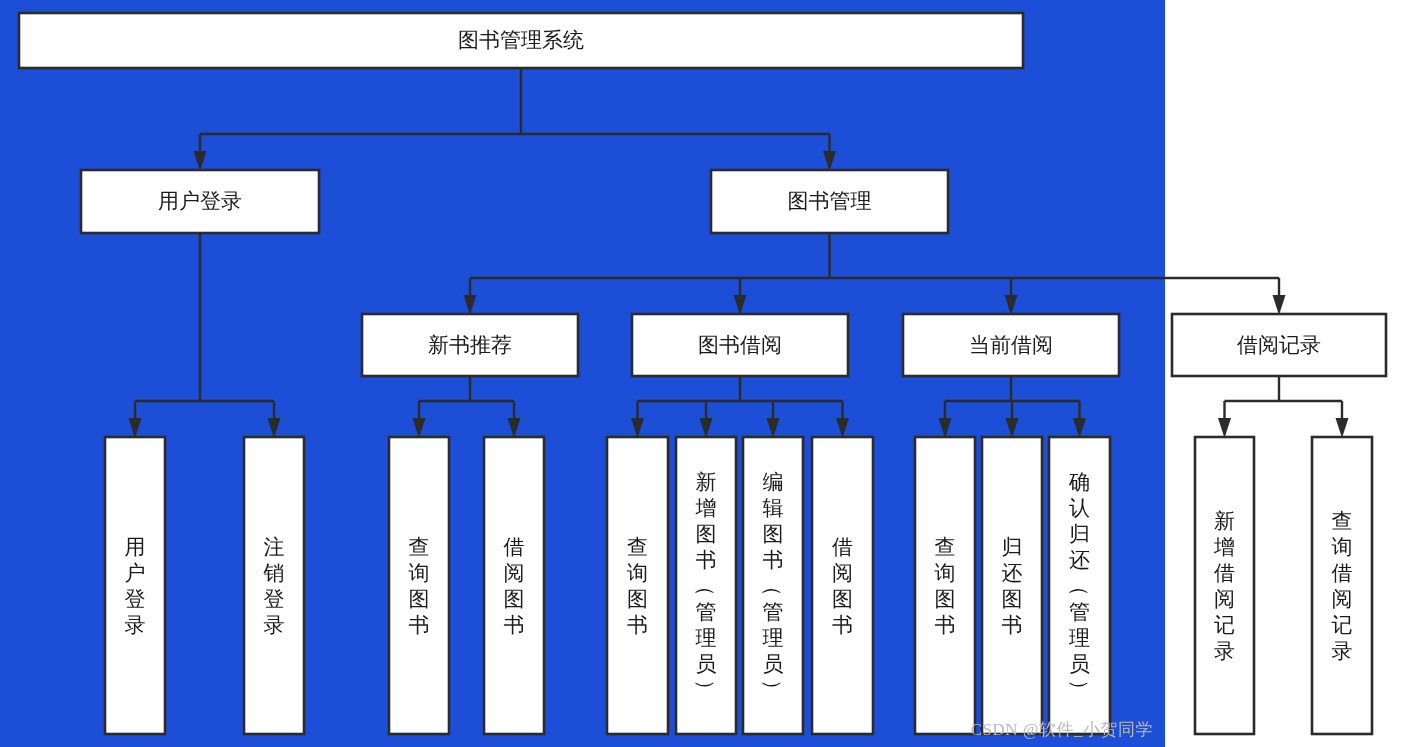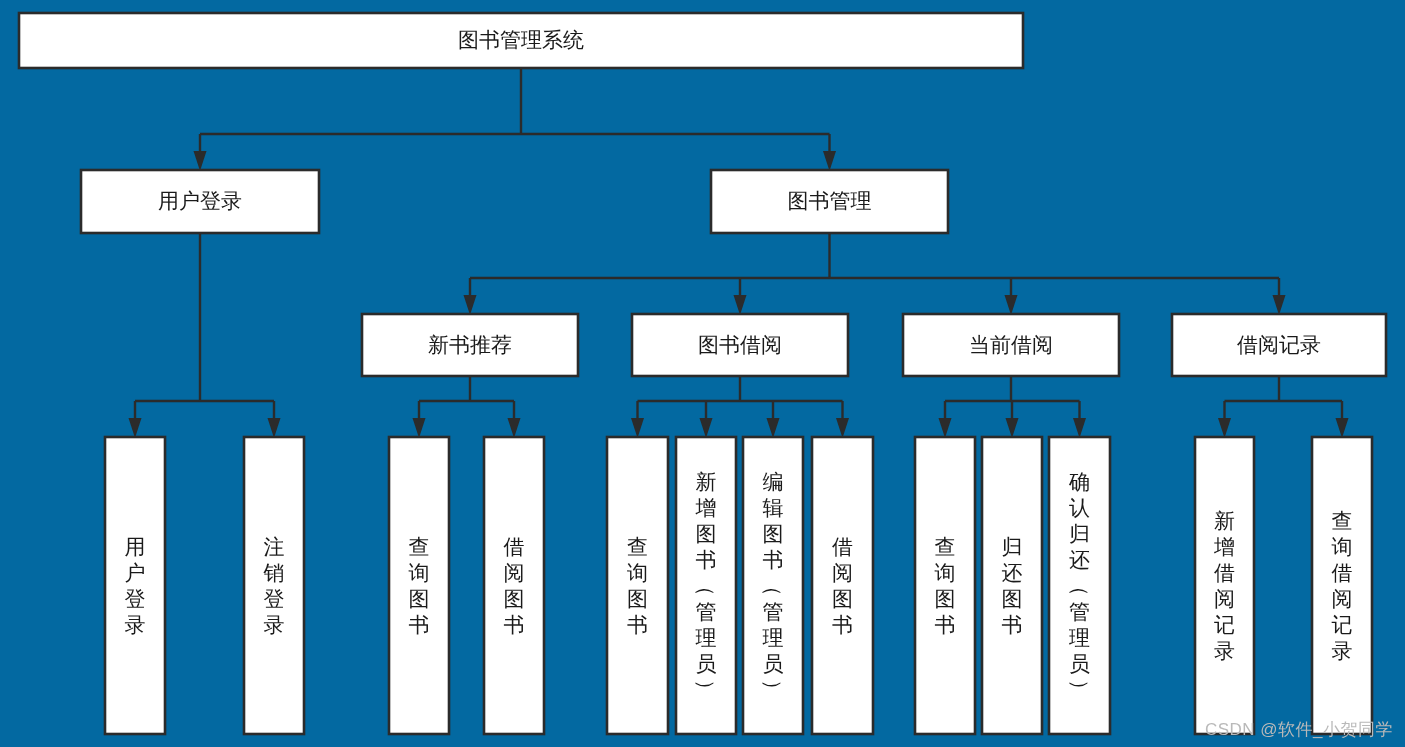--- a/index.html
+++ b/index.html
@@ -8,23 +8,23 @@
     background: #ffffff;
   }
   body {
     width: 1405px;
     height: 747px;
     font-family: "Liberation Sans", "DejaVu Sans", sans-serif;
     overflow: hidden;
   }
   #diagram-root {
     position: relative;
-    width: 1405px;
+    width: 1165px;
     height: 747px;
-    background: #0369a1;
+    background: #1d4ed8;
   }
   svg.diagram-canvas {
     position: absolute;
     left: 0;
     top: 0;
     width: 1405px;
     height: 747px;
     display: block;
   }
   .node-rect {
@@ -55,21 +55,21 @@
     font-family: "Liberation Sans", "DejaVu Sans", sans-serif;
     font-size: 21px;
     fill: #1a1a1a;
     text-anchor: middle;
     white-space: pre;
   }
   .watermark-text {
     position: absolute;
     right: 12px;
     bottom: 6px;
-    font-family: Liberation Sans, sans-serif;
+    font-family: Liberation Serif, serif;
     font-size: 17px;
     color: #b9b9b9;
     letter-spacing: 0.5px;
     user-select: none;
     pointer-events: none;
     white-space: nowrap;
   }
 </style>
 </head>
 <body>

